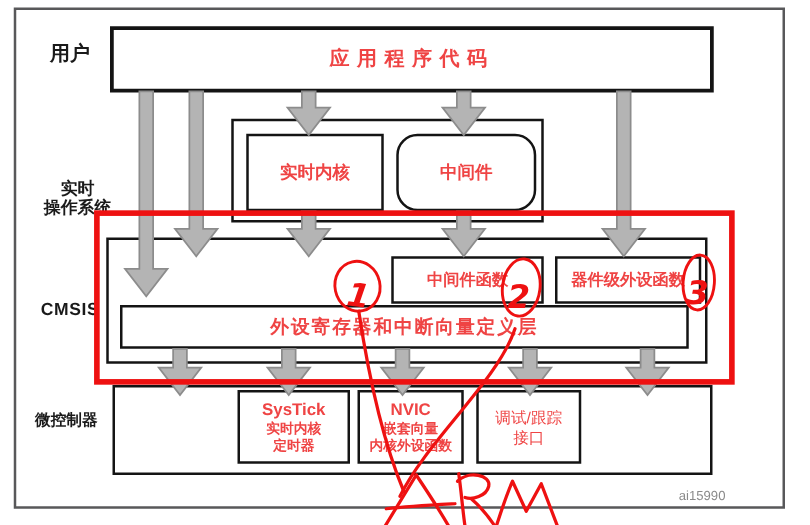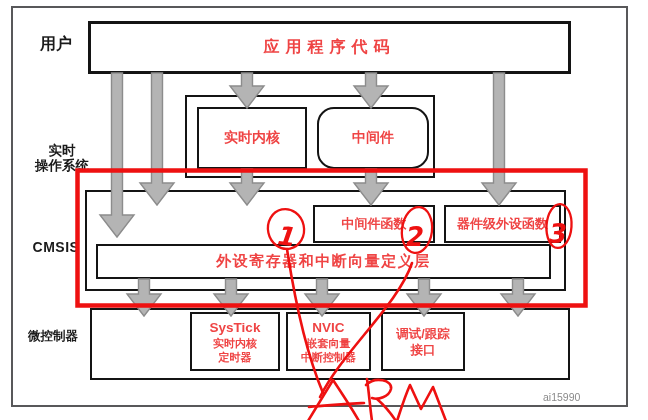--- a/index.html
+++ b/index.html
@@ -20,21 +20,21 @@
     font-weight:bold;color:#ef4444;text-align:center;
   }
   .container{z-index:1;}
   .box{z-index:2;}
   .appbox{border-width:3px;font-size:16px;letter-spacing:6px;}
   .rtosbox{font-size:14px;}
   .funcbox{font-size:13px;}
   .reglayer{font-size:15px;letter-spacing:1.5px;}
   .mcu-line-lat{font-size:13.5px;font-weight:600;line-height:16px;}
   .mcu-line-cjk{font-size:11px;font-weight:bold;line-height:14px;}
-  .mcu-line-cjk-lg{font-size:12.5px;font-weight:bold;line-height:16px;}
+  .mcu-line-cjk-lg{font-size:12.5px;font-weight:normal;line-height:16px;}
   .figcode{
     position:absolute;left:543px;top:391px;font-size:10.5px;color:#8a8a8a;
     font-weight:normal;z-index:2;
   }
   #arrow-layer{position:absolute;left:0;top:0;z-index:3;pointer-events:none;}
   #annotation-layer{position:absolute;left:0;top:0;z-index:4;pointer-events:none;}
   .garrow{fill:#b4b4b4;stroke:#8c8c8c;stroke-width:1.4;}
   .red-stroke{fill:none;stroke:#ee1111;stroke-width:2.6;stroke-linecap:round;stroke-linejoin:round;}
   .red-thin{fill:none;stroke:#ee1111;stroke-width:2.3;stroke-linecap:round;}
   .red-digit{fill:#ee1111;font-size:26px;font-style:italic;font-weight:600;
@@ -66,21 +66,21 @@
 
   <div class="container" style="left:90px;top:308px;width:480px;height:72px;"></div>
   <div class="box" style="left:190px;top:312px;width:90px;height:59px;">
     <span class="mcu-line-lat">SysTick</span>
     <span class="mcu-line-cjk">实时内核</span>
     <span class="mcu-line-cjk">定时器</span>
   </div>
   <div class="box" style="left:286px;top:312px;width:85px;height:59px;">
     <span class="mcu-line-lat">NVIC</span>
     <span class="mcu-line-cjk">嵌套向量</span>
-    <span class="mcu-line-cjk">中断控制器</span>
+    <span class="mcu-line-cjk">内核外设函数</span>
   </div>
   <div class="box" style="left:381px;top:312px;width:84px;height:59px;">
     <span class="mcu-line-cjk-lg">调试/跟踪</span>
     <span class="mcu-line-cjk-lg">接口</span>
   </div>
 
   <div class="figcode">ai15990</div>
 
   <svg id="arrow-layer" width="648" height="420" viewBox="0 0 648 420">
     <polygon class="garrow" points="111.5,73 122.5,73 122.5,215 134,215 117,237 100,215 111.5,215"></polygon>

